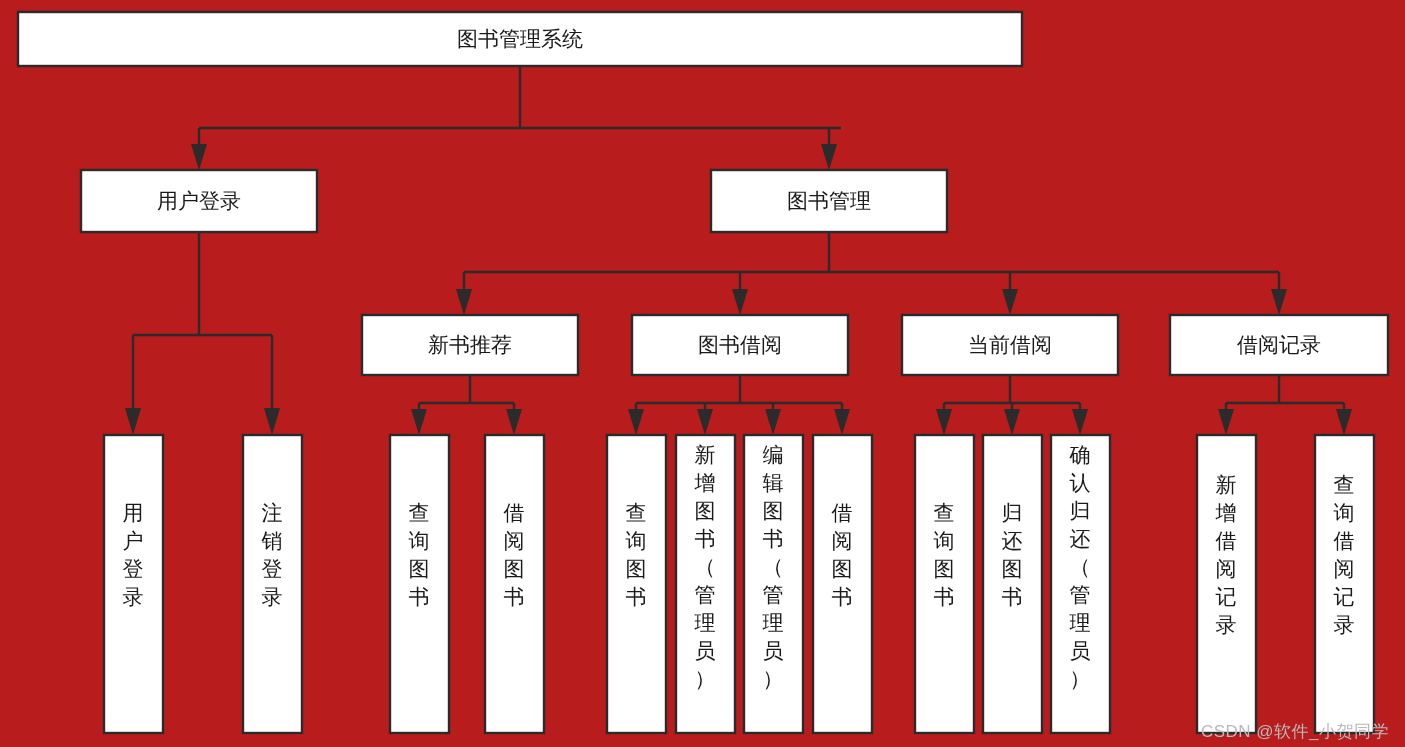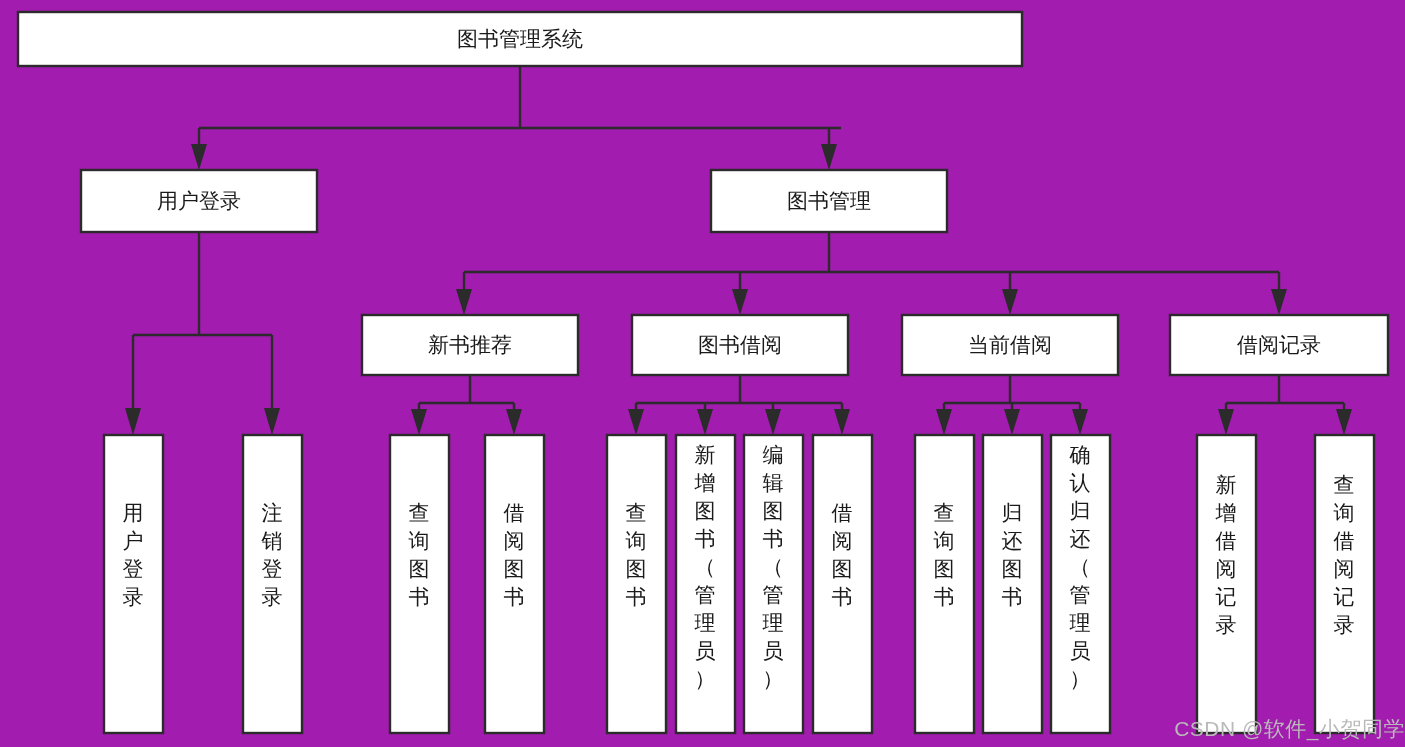--- a/index.html
+++ b/index.html
@@ -10,21 +10,21 @@
   body {
     width: 1405px;
     height: 747px;
     font-family: "Liberation Sans", "DejaVu Sans", sans-serif;
     overflow: hidden;
   }
   #diagram-root {
     position: relative;
     width: 1405px;
     height: 747px;
-    background: #a21caf;
+    background: #b91c1c;
   }
   svg#tree-svg {
     position: absolute;
     left: 0;
     top: 0;
     width: 1405px;
     height: 747px;
     display: block;
   }
   .node-box {
@@ -50,24 +50,24 @@
     dominant-baseline: middle;
   }
   .node-label-vertical {
     fill: #1a1a1a;
     font-family: "Liberation Sans", "DejaVu Sans", sans-serif;
     font-size: 21px;
     text-anchor: middle;
   }
   .watermark {
     position: absolute;
-    right: 0;
+    right: 16px;
     bottom: 4px;
     font-family: "Liberation Sans", "DejaVu Sans", sans-serif;
-    font-size: 21px;
+    font-size: 17px;
     color: #b9b9b9;
     white-space: nowrap;
     letter-spacing: 0.5px;
     user-select: none;
   }
 </style>
 </head>
 <body>
 
 <div id="diagram-root">

